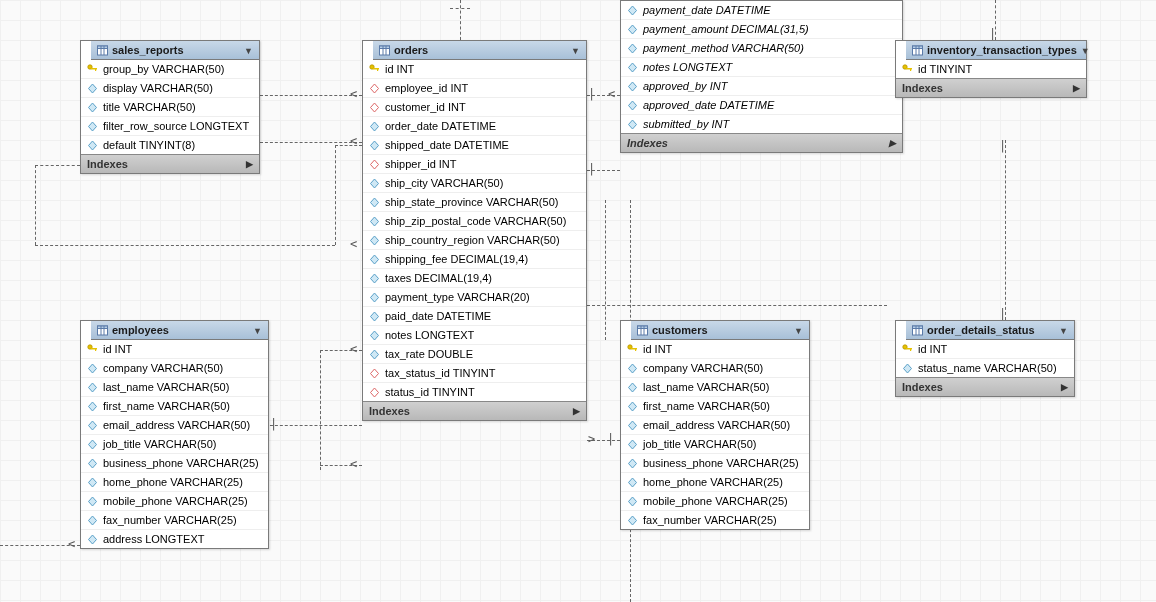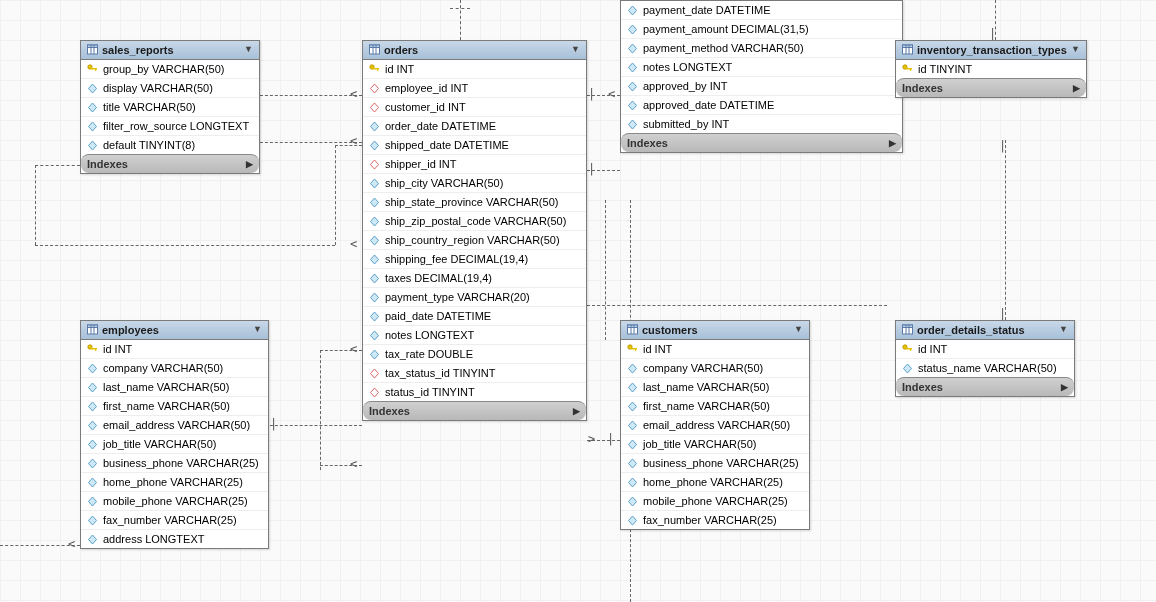--- a/index.html
+++ b/index.html
@@ -21,46 +21,46 @@
   position: absolute;
   background: #fff;
   border: 1px solid #7a7a7a;
   box-shadow: 1px 1px 2px rgba(0,0,0,.15);
 }
 .table-header {
   background: linear-gradient(#c8d8e8, #a8c0d8);
   border-bottom: 1px solid #7a7a7a;
   padding: 3px 6px;
   display: flex;
-  align-items: flex-start;
+  align-items: flex-end;
   gap: 4px;
   font-weight: bold;
   color: #1a1a1a;
   cursor: move;
+  margin-left: 10px;
 }
 .table-header .tri { margin-left: auto; color:#444; font-size:9px; }
 .table-rows { background: #fff; }
 .row {
   display: flex;
   align-items: center;
   gap: 5px;
   padding: 3px 6px;
   border-bottom: 1px solid #eee;
   white-space: nowrap;
 }
 .row:last-child { border-bottom: none; }
 .indexes-bar {
   background: linear-gradient(#d0d0d0,#b8b8b8);
   border-top: 1px solid #888;
   padding: 3px 6px;
   display:flex;
   align-items:center;
   font-weight:bold;
   color:#333;
-  border-radius:8px;
 }
 .indexes-bar .tri { margin-left:auto; font-size:9px; color:#333; }
 .icon { width: 11px; height: 11px; display:inline-block; flex:0 0 11px; }
 .icon-table svg, .icon-key svg, .icon-col svg, .icon-colrq svg { width:11px; height:11px; display:block; }
 .rel-line { position:absolute; border:0; }
 .hline { border-top: 1px dashed #666; height:0; }
 .vline { border-left: 1px dashed #666; width:0; }
 .crow { position:absolute; font-size:12px; color:#555; font-family: monospace; line-height:1; }
 </style>
 </head>
@@ -344,21 +344,21 @@
               </svg>
             </span>
             <span>status_id TINYINT</span>
           </div>
         </div>
         <div class="indexes-bar">
           <span>Indexes</span>
           <span class="tri">▶</span>
         </div>
       </div>
-      <div class="table-box" style="left: 620px; top: 0px; width: 283px;">
+      <div class="table-box" style="left: 620px; top: 0px; width: 283px; font-style: italic;">
         <div class="table-rows">
           <div class="row">
             <span class="icon icon-col">
               <svg viewBox="0 0 11 11">
                 <polygon points="5.5,1 9.5,5.5 5.5,10 1.5,5.5" fill="#cfe8f5" stroke="#5aa0c8" stroke-width="1"></polygon>
               </svg>
             </span>
             <span>payment_date DATETIME</span>
           </div>
           <div class="row">

